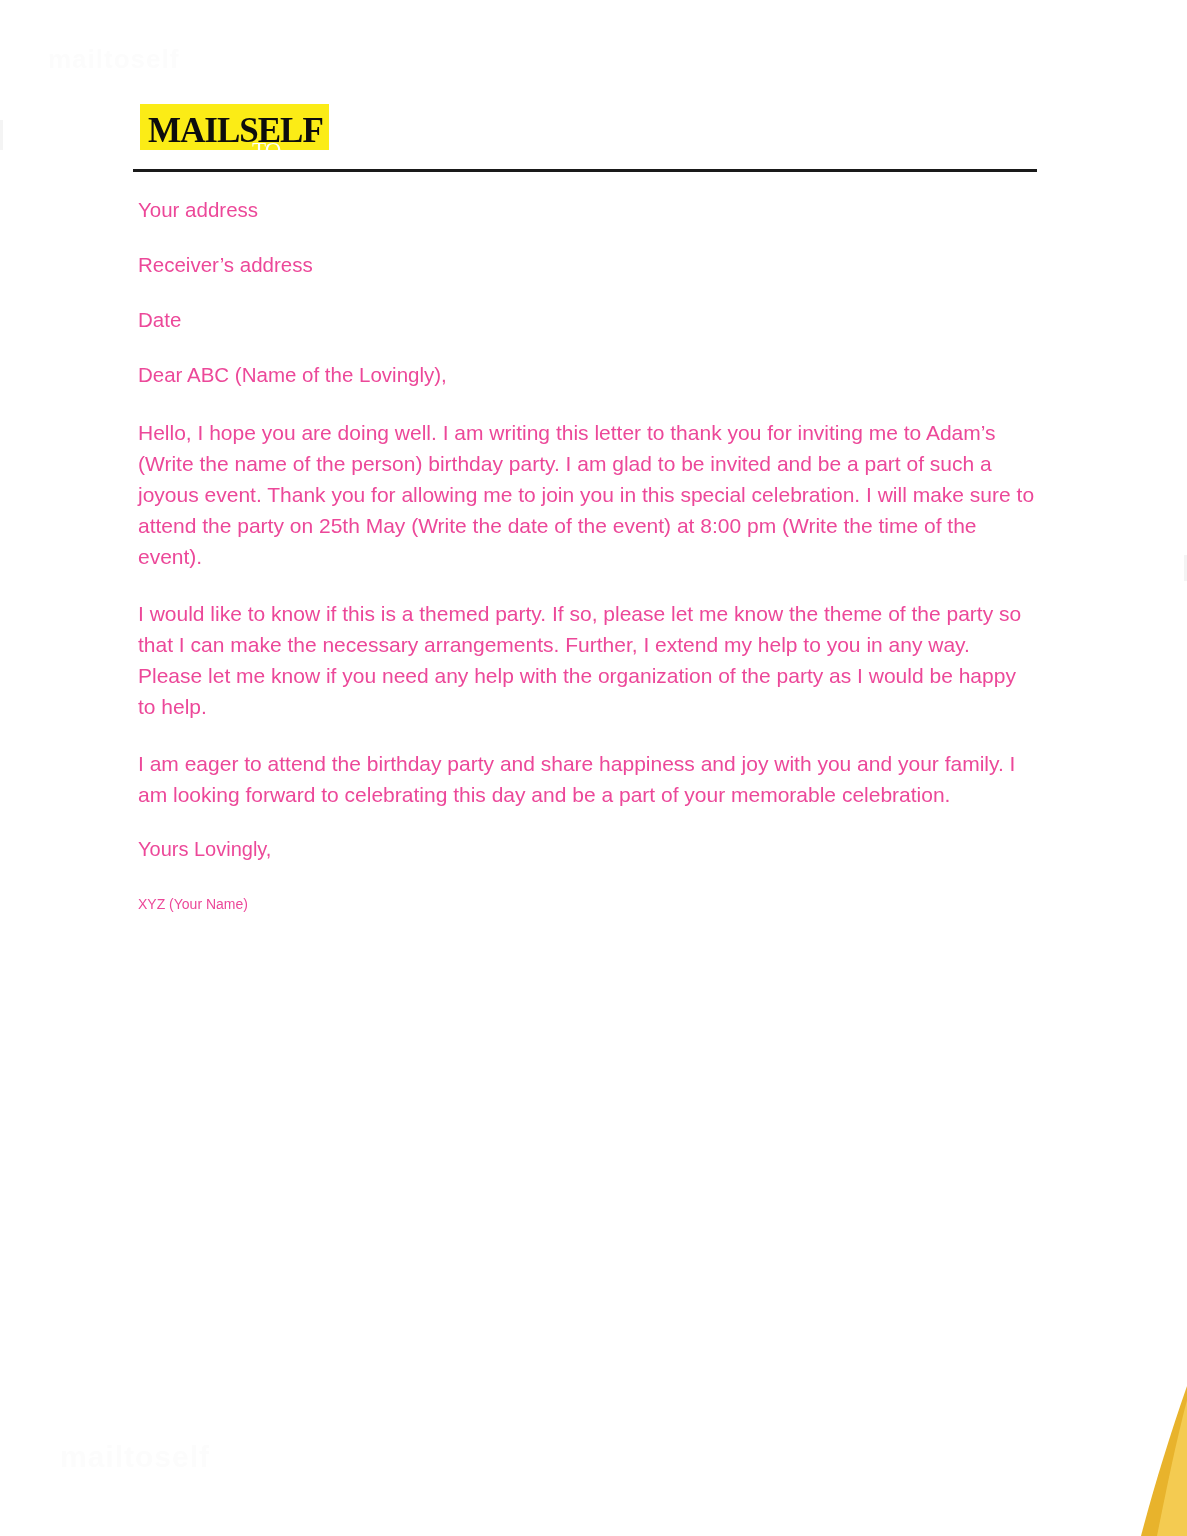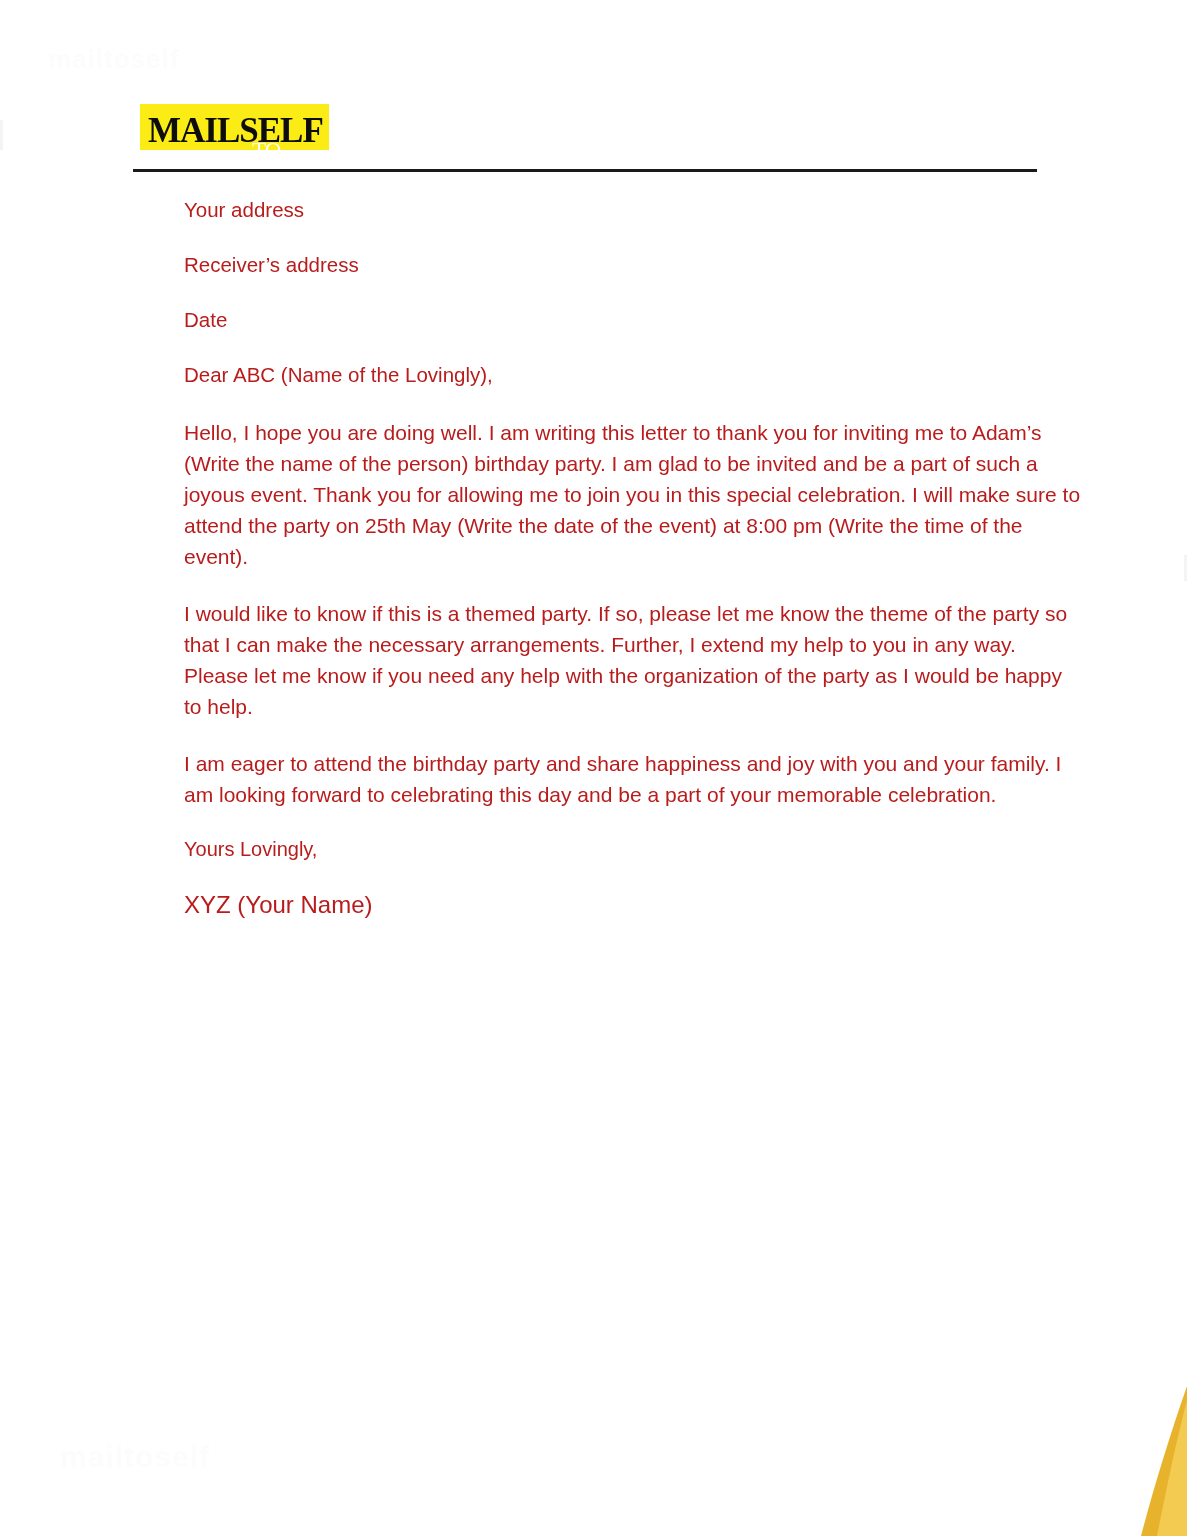--- a/index.html
+++ b/index.html
@@ -90,24 +90,23 @@
     height: 3px;
     background: #1a1a1a;
   }
 
   
   .letter {
     position: absolute;
     left: 138px;
     top: 196px;
     width: 900px;
-    color: #b91c1c;
+    color: #ec4899;
     font-size: 20.5px;
     line-height: 31px;
-    margin-left: 46px;
   }
 
   .field-line {
     margin: 0 0 28px 0;
     font-size: 20.5px;
     line-height: 27px;
     white-space: nowrap;
   }
 
   .salutation {
@@ -124,21 +123,21 @@
   }
 
   .closing {
     margin: 0 0 28px 0;
     font-size: 20px;
     line-height: 27px;
   }
 
   .signature {
     margin: 0;
-    font-size: 24px;
+    font-size: 14px;
     line-height: 27px;
   }
 
   
   .corner-flourish {
     position: absolute;
     right: 0;
     bottom: 0;
     width: 64px;
     height: 150px;

